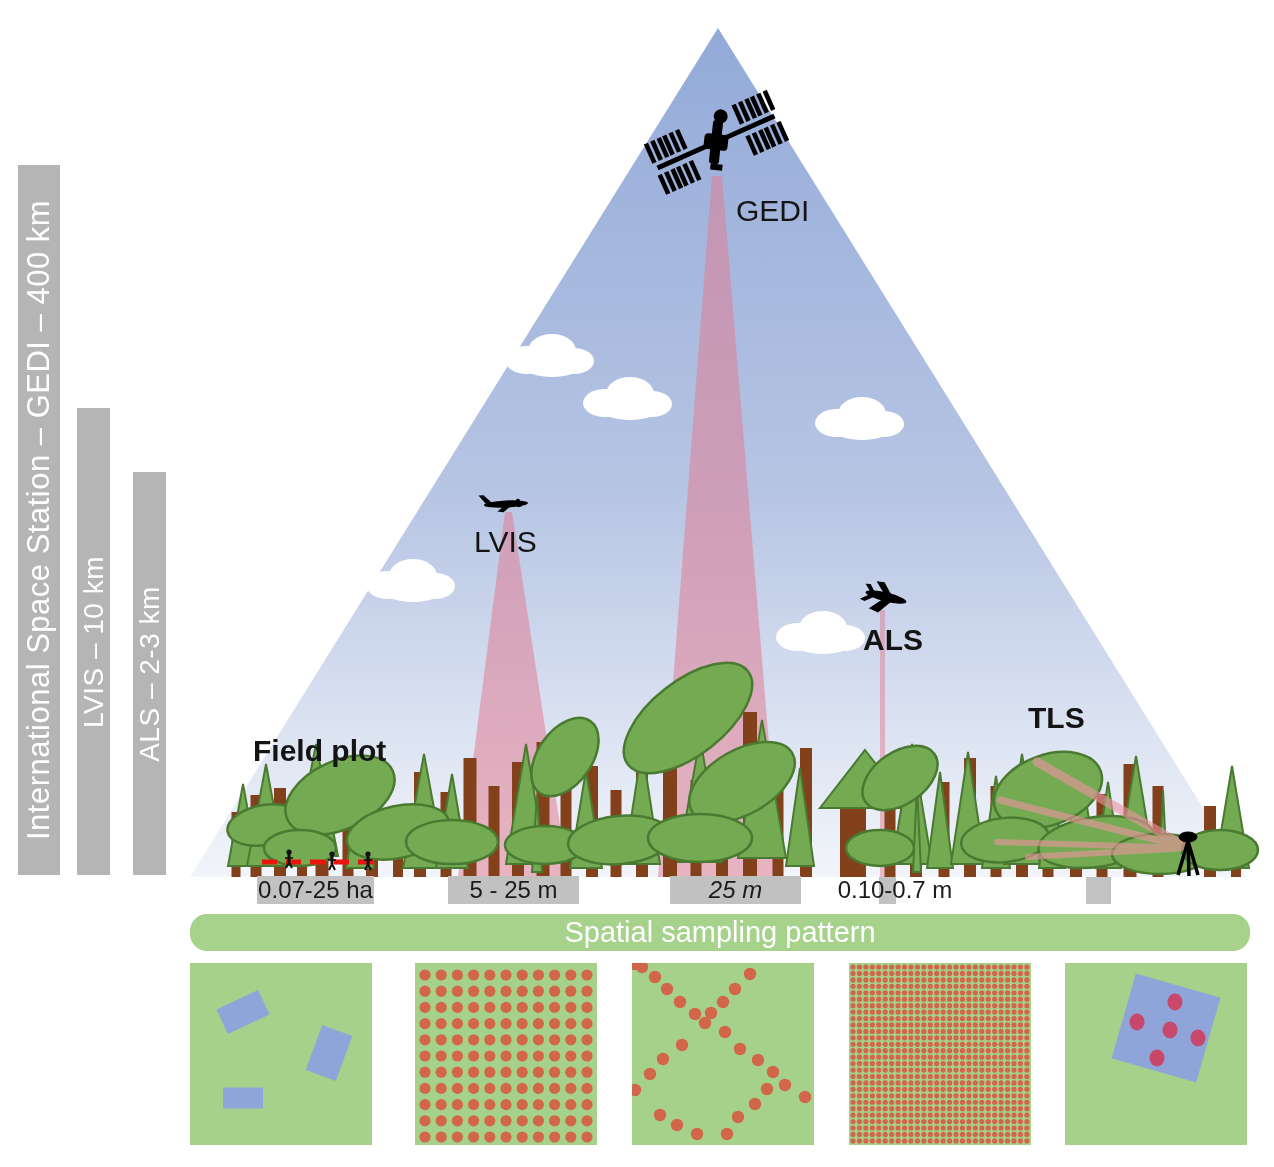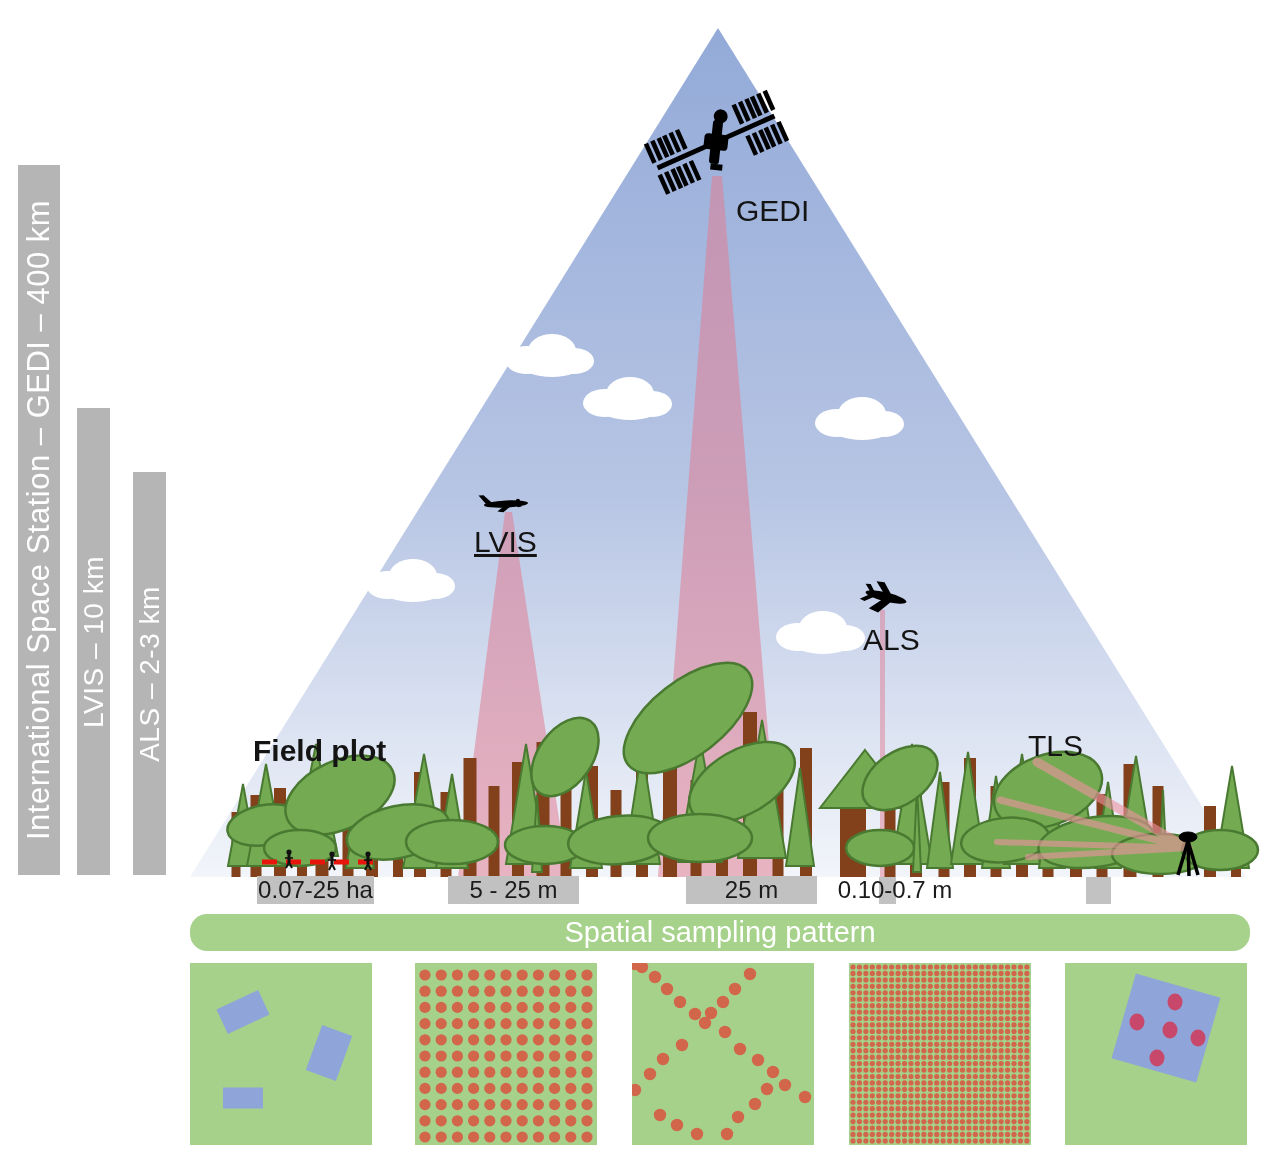--- a/index.html
+++ b/index.html
@@ -251,27 +251,27 @@
       <line x1="0" y1="-4" x2="-10" y2="30" stroke-width="3.5"></line>
       <line x1="0" y1="-4" x2="1" y2="31" stroke-width="3.5"></line>
       <line x1="0" y1="-4" x2="10" y2="30" stroke-width="3.5"></line>
       <ellipse cx="0" cy="-8" rx="9" ry="5"></ellipse>
     </g>
   </g>
 </svg>
 
 <div class="scene-label" style="left:253px;top:734px;font-weight:bold;">Field plot</div>
 <div class="scene-label" style="left:736px;top:186px;margin-top:8px;">GEDI</div>
-<div class="scene-label" style="left:474px;top:525px;text-decoration:underline;">LVIS</div>
-<div class="scene-label" style="left:863px;top:623px;">ALS</div>
-<div class="scene-label" style="left:1028px;top:729px;">TLS</div>
+<div class="scene-label" style="left:474px;top:525px;">LVIS</div>
+<div class="scene-label" style="left:863px;top:623px;font-weight:bold;">ALS</div>
+<div class="scene-label" style="left:1028px;top:701px;font-weight:bold;">TLS</div>
 
 <div class="fp-label fp-gray" style="left:257px;width:117px;">0.07-25 ha</div>
 <div class="fp-label fp-gray" style="left:448px;width:131px;">5 - 25 m</div>
-<div class="fp-label fp-gray" style="left:686px;width:131px;">25 m</div>
+<div class="fp-label fp-gray" style="left:670px;width:131px;font-style:italic;">25 m</div>
 <div class="chip" style="left:879px;width:17px;"></div>
 <div class="fp-label" style="left:830px;width:130px;">0.10-0.7 m</div>
 <div class="chip" style="left:1086px;width:25px;"></div>
 <div class="fp-label" style="left:1083px;width:125px;margin-top:48px;">&lt; 0.1 m</div>
 
 <div id="banner">
   <span>Spatial sampling pattern</span>
 </div>
 
 <div class="sq" style="left:190px;">

